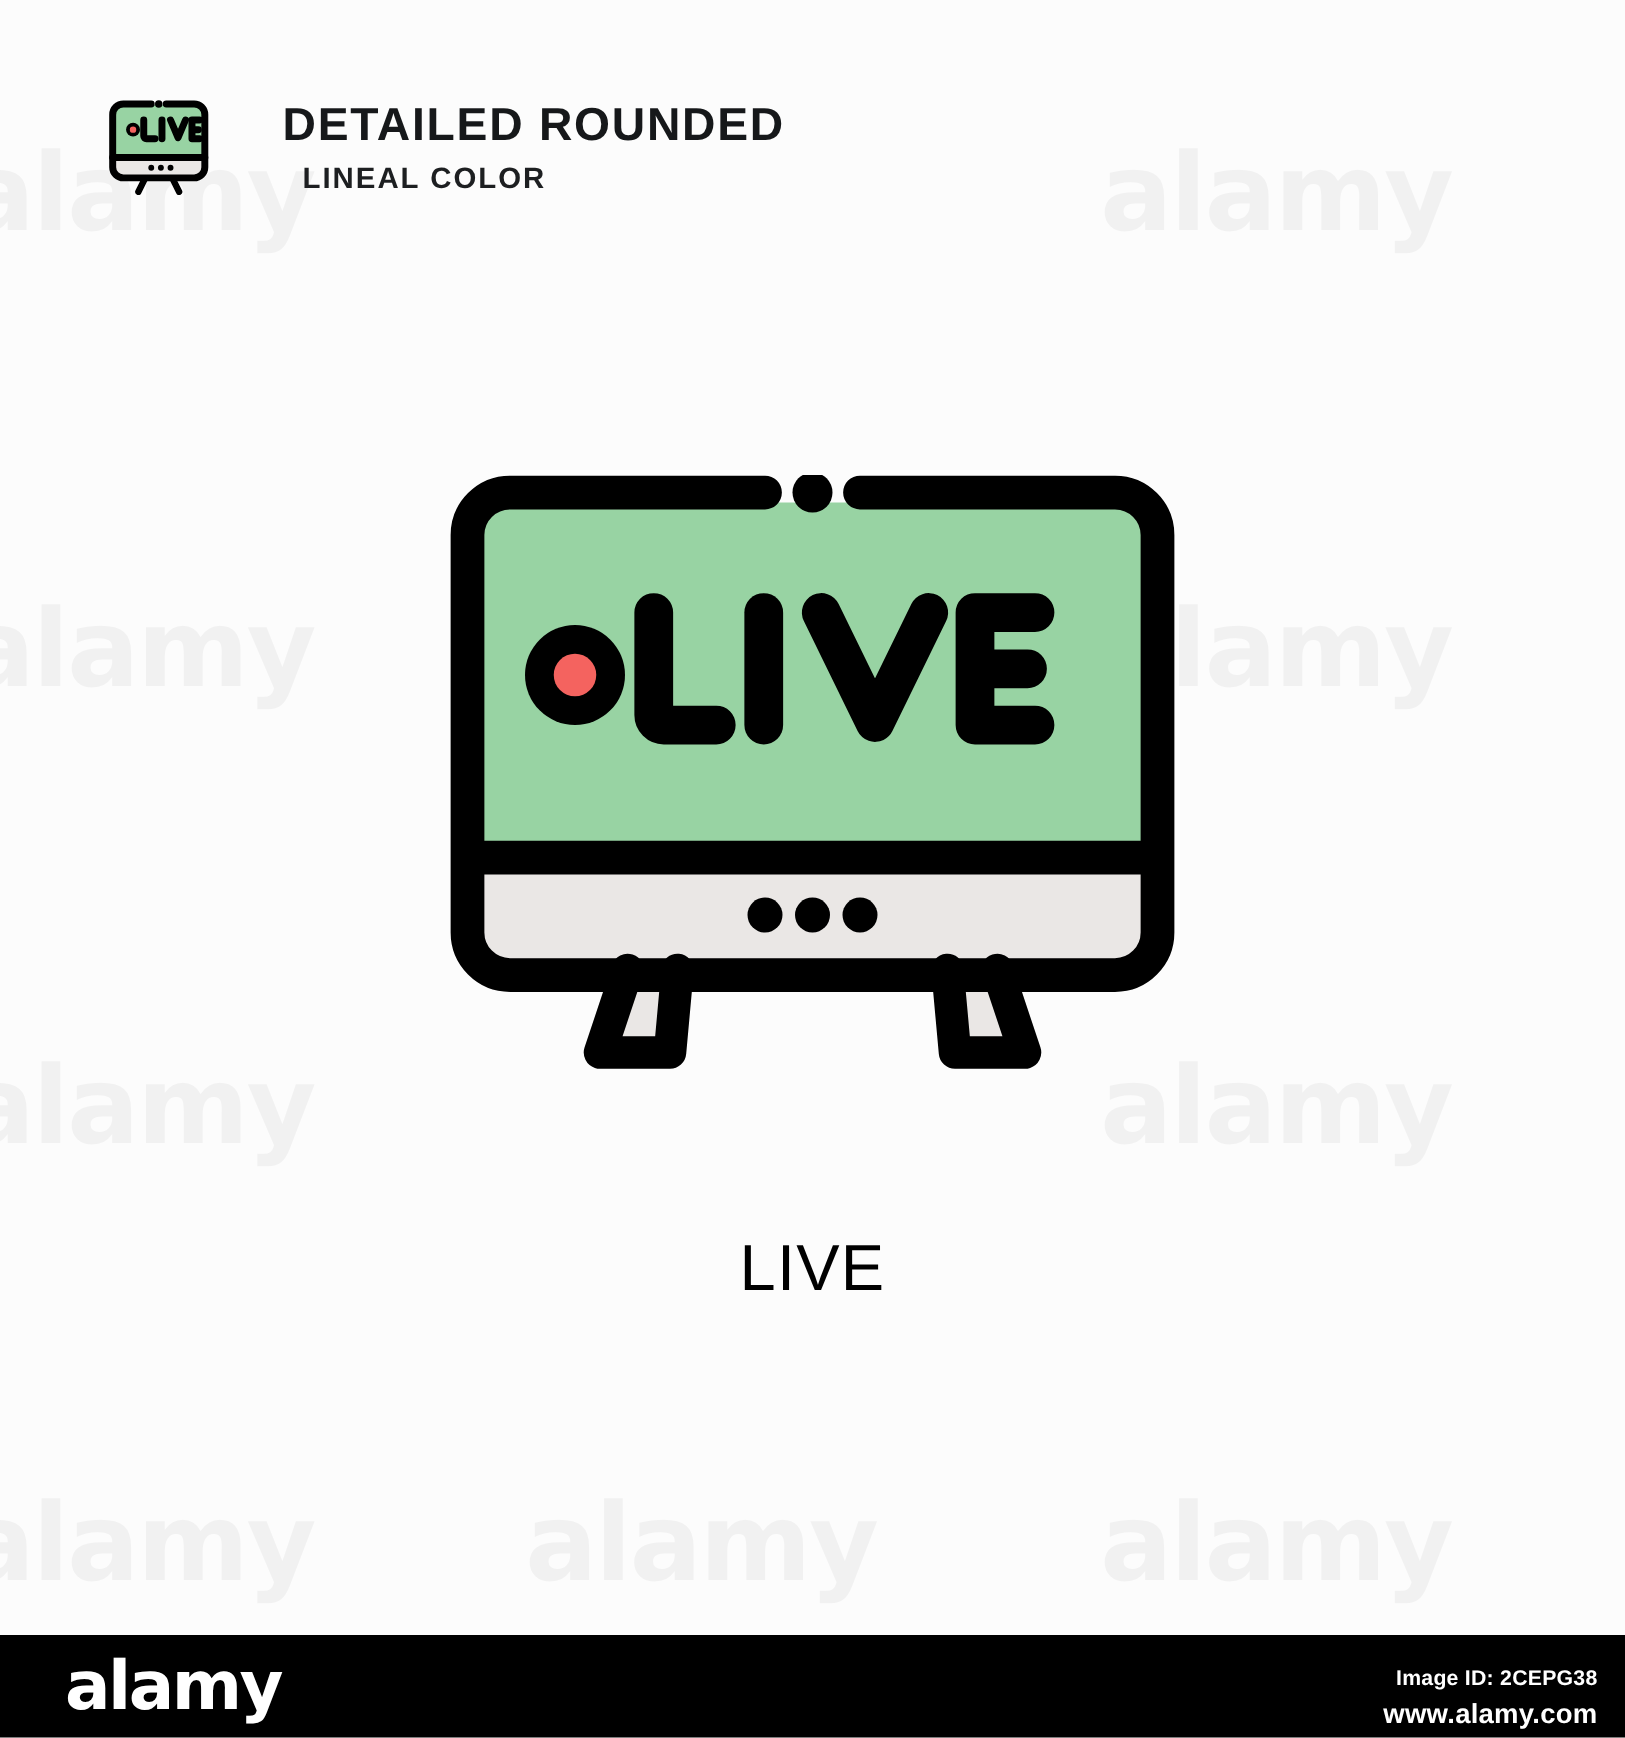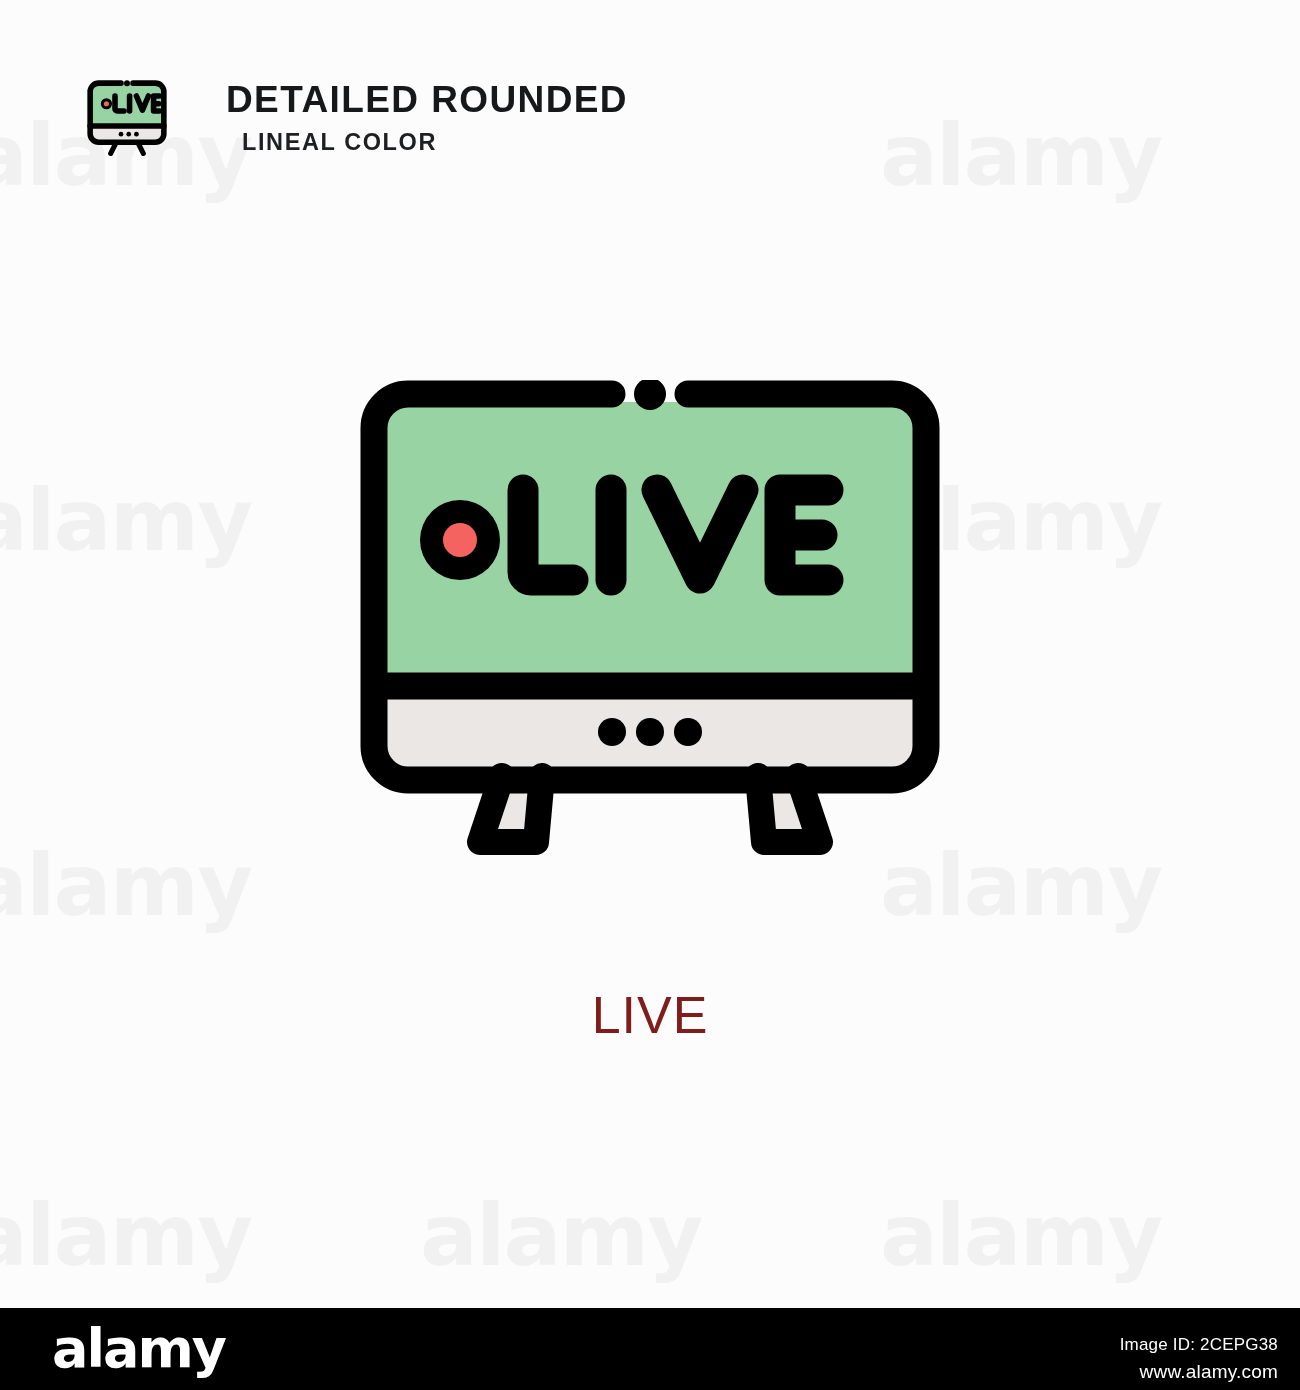--- a/index.html
+++ b/index.html
@@ -92,21 +92,21 @@
   
   .caption {
     position: absolute;
     left: 0;
     top: 985px;
     width: 1300px;
     text-align: center;
     font-size: 52px;
     font-weight: 300;
     letter-spacing: 1px;
-    color: #7f1d1d;
+    color: #000000;
     z-index: 10;
   }
 
   
   .footer {
     position: absolute;
     left: 0;
     bottom: 0;
     width: 1300px;
     height: 82px;
@@ -128,28 +128,28 @@
   .footer-right {
     position: absolute;
     right: 22px;
     top: 50%;
     transform: translateY(-50%);
     text-align: right;
     color: #ffffff;
   }
   .footer-id {
     font-size: 17px;
-    font-weight: 400;
+    font-weight: 700;
     letter-spacing: 0.2px;
     line-height: 1.45;
     margin-top: 20px;
   }
   .footer-url {
-    font-size: 19px;
-    font-weight: 400;
+    font-size: 22px;
+    font-weight: 700;
     letter-spacing: 0.2px;
     line-height: 1.45;
   }
 </style>
 </head>
 <body style="background: rgb(252, 252, 252);">
 
 <div class="wm-layer">
   <span class="wm" style="left:-30px;  top:105px;">alamy</span>
   <span class="wm" style="left:-30px;  top:470px;">alamy</span>

